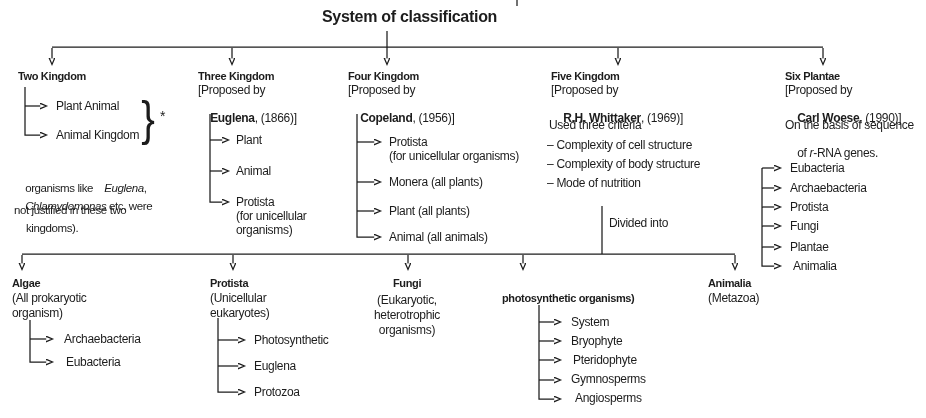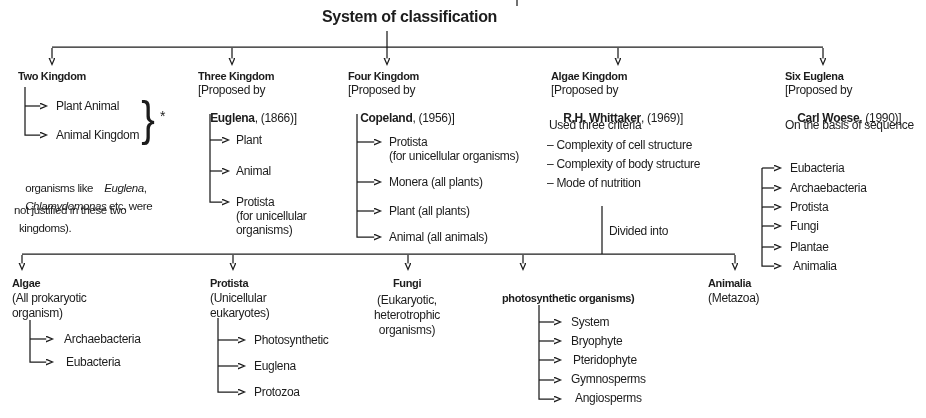--- a/index.html
+++ b/index.html
@@ -109,21 +109,21 @@
   <div class="txt" style="left:56px;top:128px">Animal Kingdom</div>
   <div class="brace" style="left:140px;top:94px">}</div>
   <div class="star" style="left:160px;top:108px">*</div>
   <div class="txt note" style="left:14px;top:167px">
     <span>organisms like    </span><span class="i">Euglena</span><span>,</span>
   </div>
   <div class="txt note" style="left:14px;top:185px">
     <span class="i">Chlamydomonas</span><span> etc. were</span>
   </div>
   <div class="txt note" style="left:14px;top:203px">not justified in these two</div>
-  <div class="txt note" style="left:19px;top:221px">kingdoms).</div>
+  <div class="txt note" style="left:26px;top:221px">kingdoms).</div>
 
   <div class="txt h" style="left:198px;top:69px">Three Kingdom</div>
   <div class="txt" style="left:198px;top:83px">[Proposed by</div>
   <div class="txt" style="left:198px;top:97px">
     <span class="b">Euglena</span><span>, (1866)]</span>
   </div>
   <div class="txt" style="left:236px;top:133px">Plant</div>
   <div class="txt" style="left:236px;top:164px">Animal</div>
   <div class="txt" style="left:236px;top:195px">Protista</div>
   <div class="txt" style="left:236px;top:209px">(for unicellular</div>
@@ -133,37 +133,40 @@
   <div class="txt" style="left:348px;top:83px">[Proposed by</div>
   <div class="txt" style="left:348px;top:97px">
     <span class="b">Copeland</span><span>, (1956)]</span>
   </div>
   <div class="txt" style="left:389px;top:135px">Protista</div>
   <div class="txt" style="left:389px;top:149px">(for unicellular organisms)</div>
   <div class="txt" style="left:389px;top:175px">Monera (all plants)</div>
   <div class="txt" style="left:389px;top:204px">Plant (all plants)</div>
   <div class="txt" style="left:389px;top:230px">Animal (all animals)</div>
 
-  <div class="txt h" style="left:551px;top:69px">Algae Kingdom</div>
+  <div class="txt h" style="left:551px;top:69px">Five Kingdom</div>
   <div class="txt" style="left:551px;top:83px">[Proposed by</div>
   <div class="txt" style="left:551px;top:97px">
     <span class="b">R.H. Whittaker</span><span>, (1969)]</span>
   </div>
   <div class="txt" style="left:549px;top:118px">Used three criteria</div>
   <div class="txt" style="left:547px;top:138px">– Complexity of cell structure</div>
   <div class="txt" style="left:547px;top:157px">– Complexity of body structure</div>
   <div class="txt" style="left:547px;top:176px">– Mode of nutrition</div>
-  <div class="txt" style="left:609px;top:224px">Divided into</div>
-
-  <div class="txt h" style="left:785px;top:69px">Six Euglena</div>
+  <div class="txt" style="left:609px;top:216px">Divided into</div>
+
+  <div class="txt h" style="left:785px;top:69px">Six Plantae</div>
   <div class="txt" style="left:785px;top:83px">[Proposed by</div>
   <div class="txt" style="left:785px;top:97px">
     <span class="b">Carl Woese</span><span>, (1990)]</span>
   </div>
   <div class="txt" style="left:785px;top:118px">On the basis of sequence</div>
+  <div class="txt" style="left:785px;top:132px">
+    <span>of </span><span class="i">r</span><span>-RNA genes.</span>
+  </div>
   <div class="txt" style="left:790px;top:161px">Eubacteria</div>
   <div class="txt" style="left:790px;top:181px">Archaebacteria</div>
   <div class="txt" style="left:790px;top:200px">Protista</div>
   <div class="txt" style="left:790px;top:219px">Fungi</div>
   <div class="txt" style="left:790px;top:240px">Plantae</div>
   <div class="txt" style="left:793px;top:259px">Animalia</div>
 
   <div class="txt h" style="left:12px;top:276px">Algae</div>
   <div class="txt" style="left:12px;top:291px">(All prokaryotic</div>
   <div class="txt" style="left:12px;top:306px">organism)</div>

